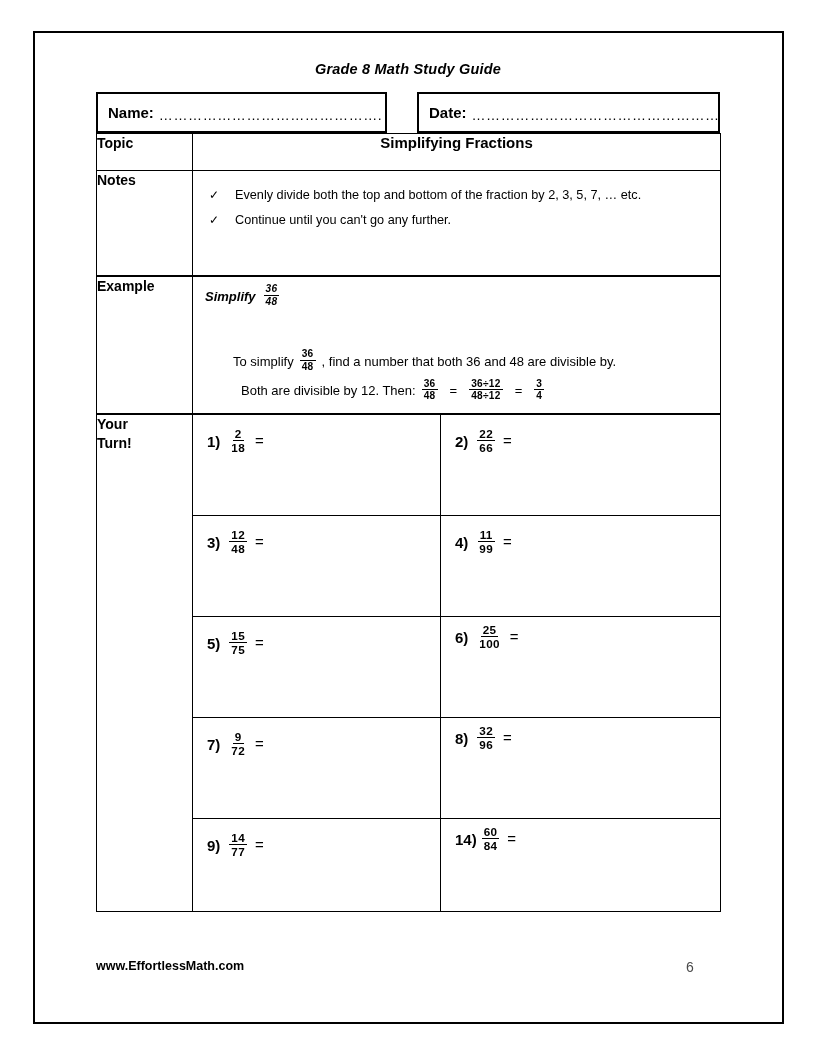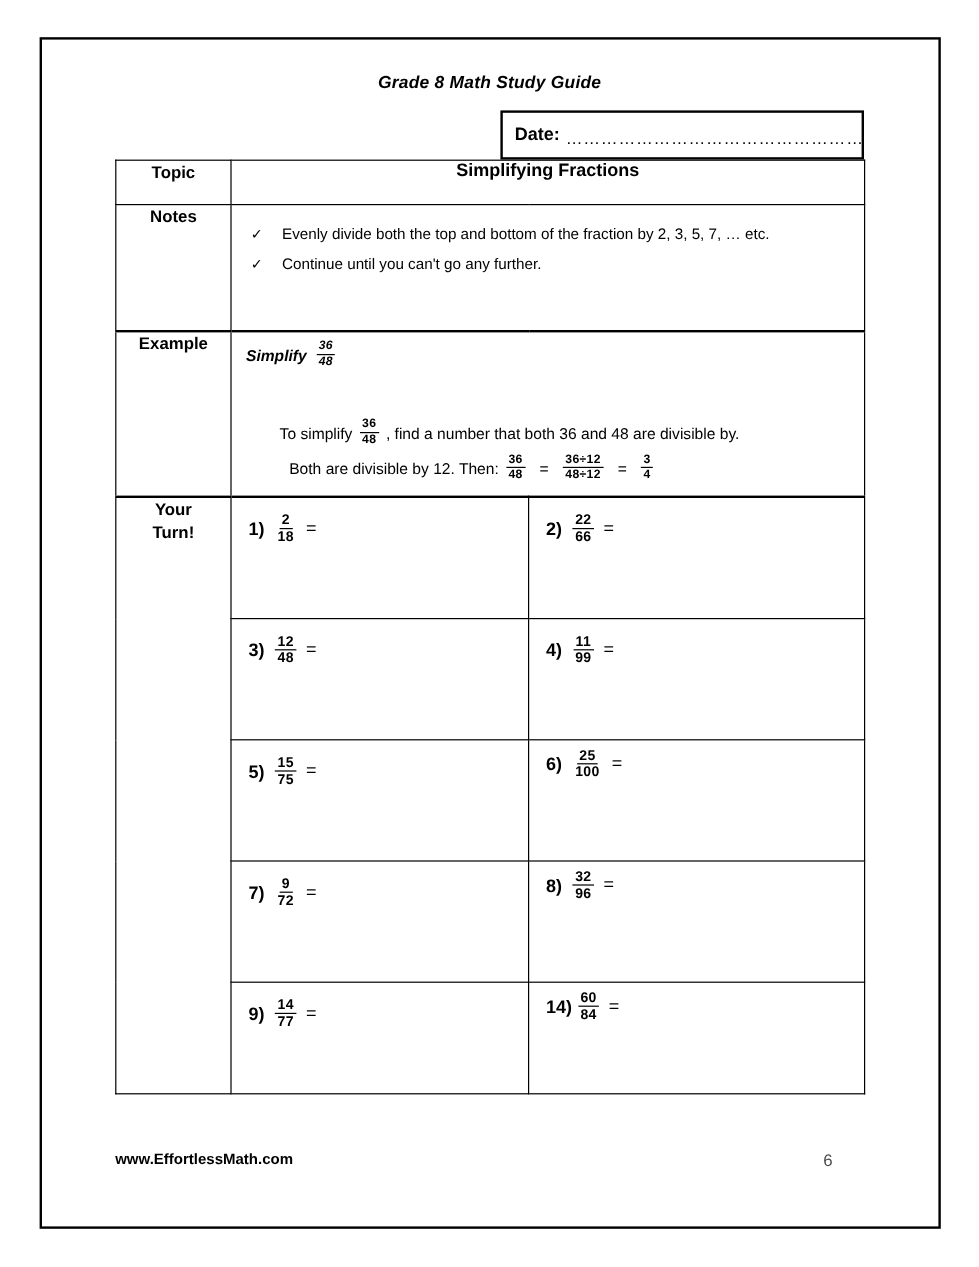--- a/index.html
+++ b/index.html
@@ -84,21 +84,21 @@
     border-collapse: collapse;
     table-layout: fixed;
   }
   .main-table td {
     border: 1px solid #000;
     vertical-align: top;
     padding: 0;
   }
   .lbl-col { width: 96px; }
   .cell-label {
-    text-align: center;
+    text-align: left;
     vertical-align: middle;
     font-weight: bold;
     font-size: 14px;
     line-height: 1.35;
   }
 
   
   .row-topic td { height: 36px; }
   .topic-value {
     text-align: center;
@@ -231,20 +231,24 @@
   }
 </style>
 </head>
 <body>
 
 <div class="page-frame"></div>
 
 <div class="doc-title">Grade 8 Math Study Guide</div>
 
 <div class="namedate-row">
+  <div class="nd-box nd-name">
+    <span class="nd-label">Name:</span>
+    <span class="nd-dots">……………………………………….</span>
+  </div>
   <div class="nd-box nd-date">
     <span class="nd-label">Date:</span>
     <span class="nd-dots">……………………………………………..</span>
   </div>
 </div>
 
 <table class="main-table">
   <colgroup>
     <col class="lbl-col">
     <col style="width:248px">

